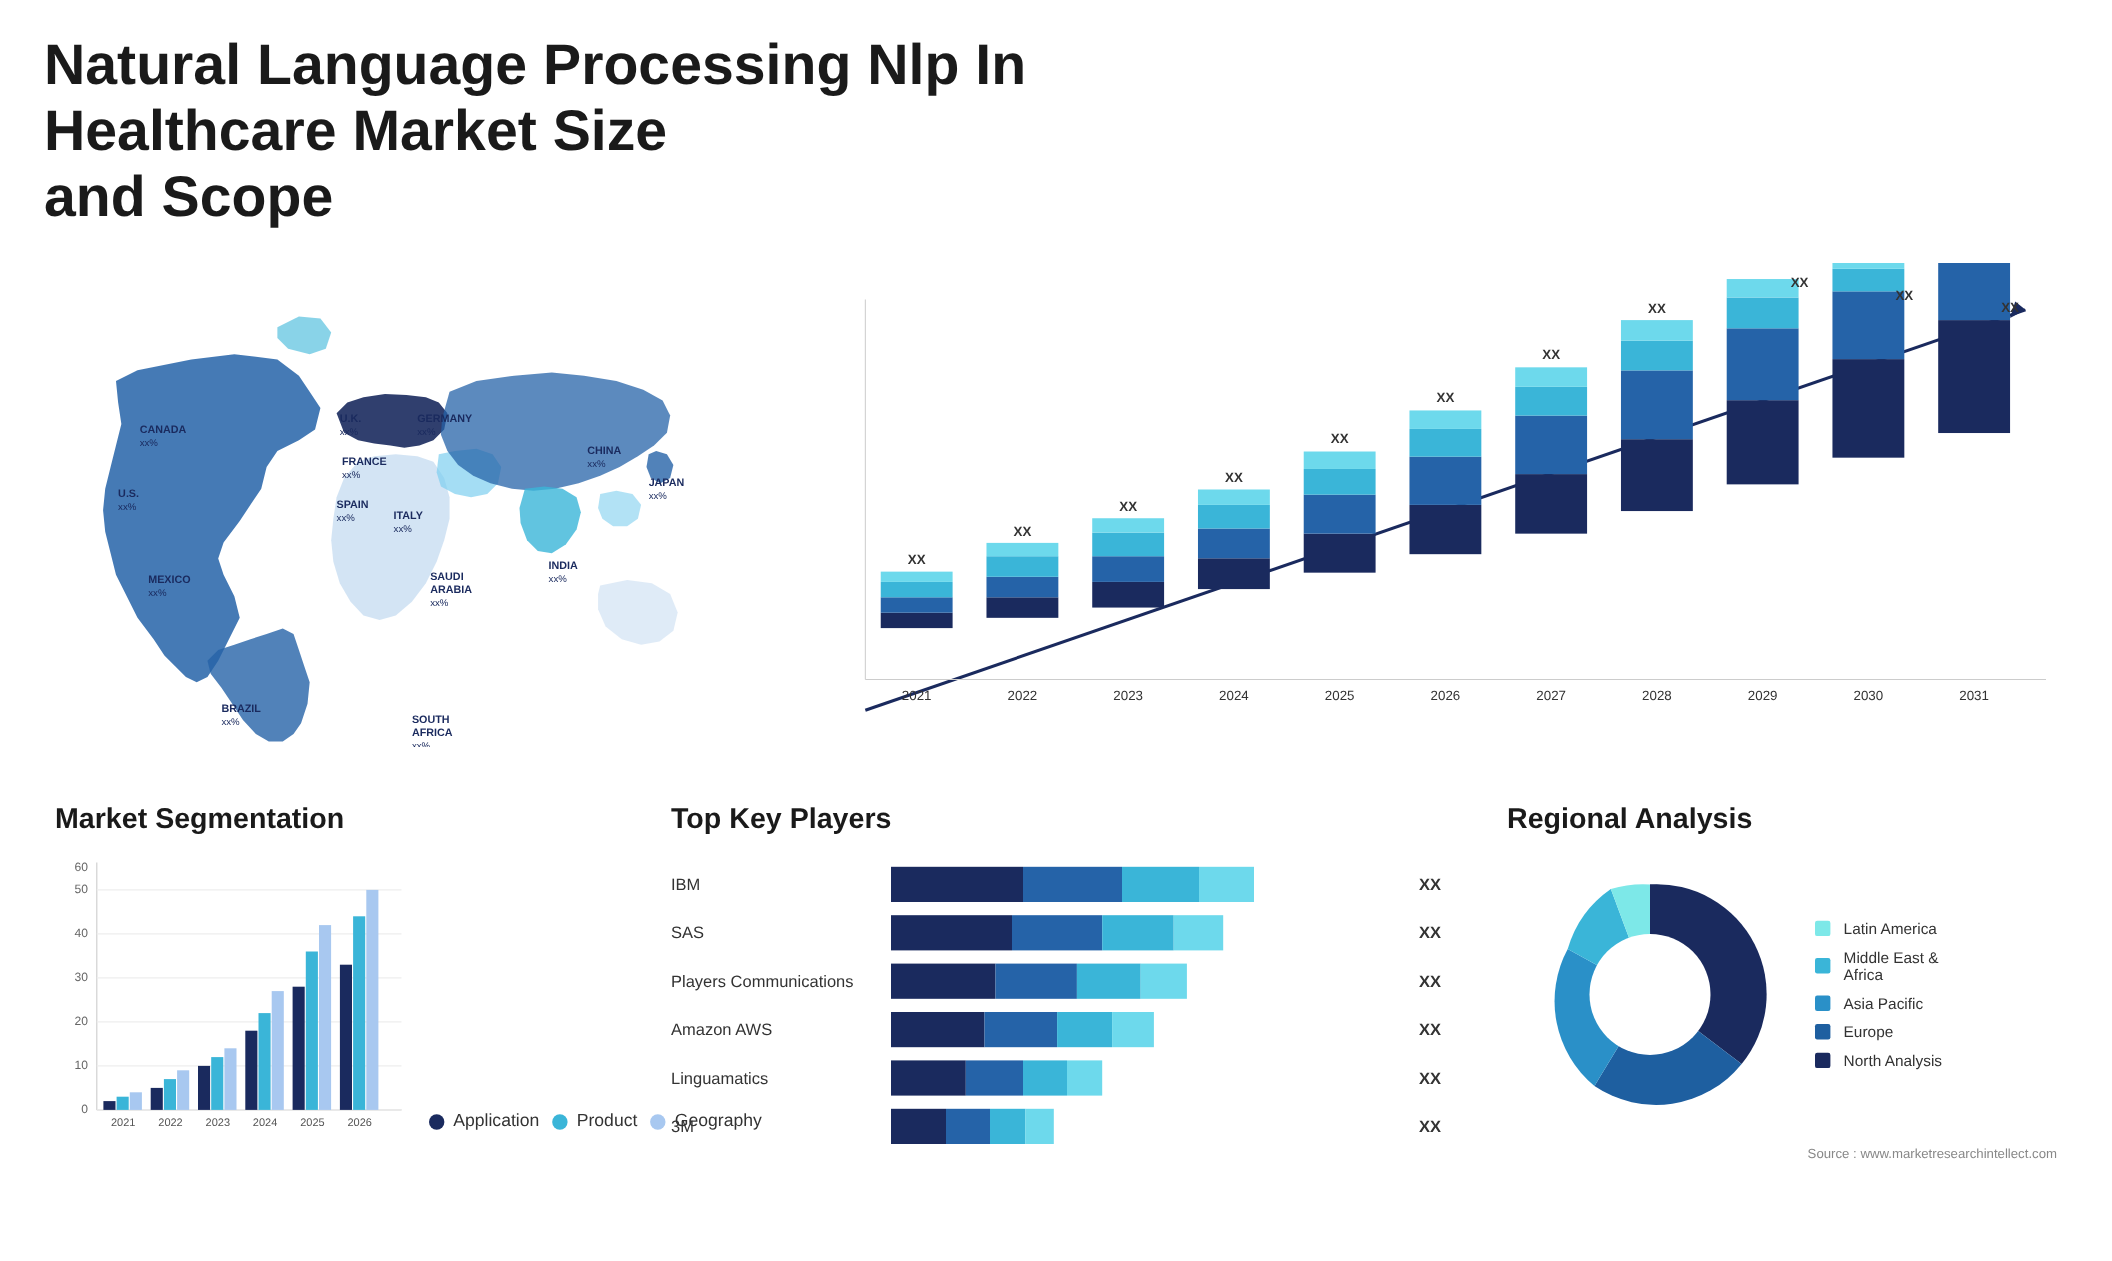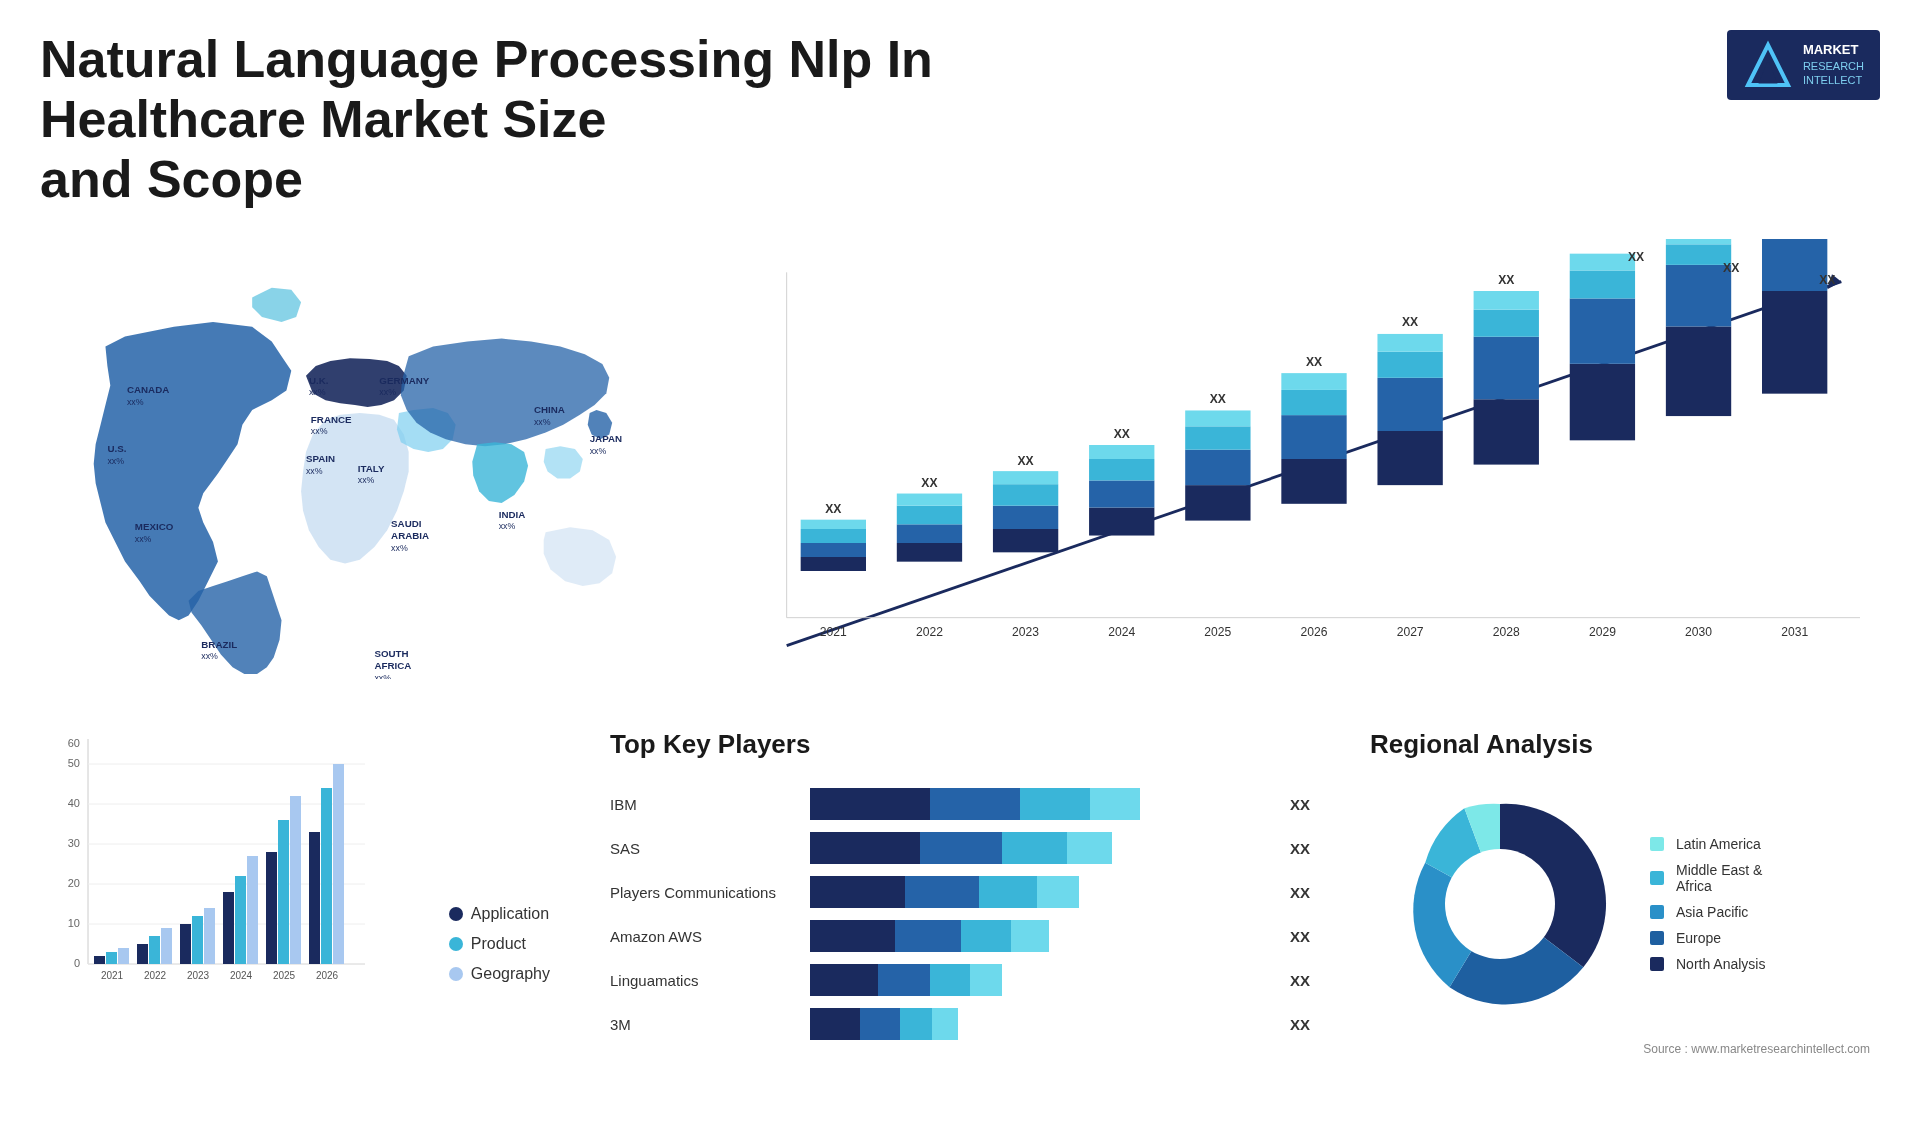--- a/index.html
+++ b/index.html
@@ -107,21 +107,20 @@
       display: flex;
       gap: 20px;
       align-items: flex-end;
     }
     .seg-chart {
       flex: 1;
       position: relative;
     }
     .seg-legend {
       display: flex;
-      flex-direction: column;
       gap: 12px;
       padding-bottom: 30px;
       justify-content: center;
     }
     .legend-item {
       display: flex;
       align-items: center;
       gap: 8px;
       font-size: 16px;
       color: #333;
@@ -239,34 +238,20 @@
 </head>
 <body>
 
 <div class="page-container">
 
   <div class="header">
     <h1 class="main-title">
       <span>Natural Language Processing Nlp In Healthcare Market Size</span><br>
       <span>and Scope</span>
     </h1>
-    <div class="logo-area">
-      <div class="logo-box">
-        <svg width="50" height="50" viewBox="0 0 50 50">
-          <polygon points="5,45 25,5 45,45" fill="none" stroke="#4fc3f7" stroke-width="4"></polygon>
-          <polygon points="15,45 25,20 35,45" fill="#1a2a5e"></polygon>
-          <line x1="5" y1="45" x2="45" y2="45" stroke="#4fc3f7" stroke-width="3"></line>
-        </svg>
-        <div class="logo-text">
-          <strong>MARKET</strong>
-          <span>RESEARCH</span>
-          <span>INTELLECT</span>
-        </div>
-      </div>
-    </div>
   </div>
 
   <div class="content-grid">
 
     <div class="map-section">
       <svg width="620" height="450" viewBox="0 0 620 460">
 
         <path d="M60,120 L80,110 L130,100 L170,95 L210,100 L230,115 L240,130 L250,145 L245,165 L230,175 L210,185 L200,200 L195,220 L185,235 L175,250 L160,270 L155,285 L160,300 L170,320 L175,340 L165,360 L155,380 L145,395 L135,400 L125,395 L115,385 L105,375 L95,360 L80,340 L70,320 L60,300 L55,280 L50,260 L48,240 L50,220 L55,200 L60,180 L65,160 L62,140 Z" fill="#2563a8" opacity="0.85"></path>
 
         <path d="M210,70 L230,60 L250,62 L260,75 L255,90 L240,95 L220,90 L210,80 Z" fill="#3ab5d8" opacity="0.6"></path>
@@ -425,20 +410,21 @@
         <text x="821" y="410" text-anchor="middle" class="x-axis-label">2028</text>
         <text x="924" y="410" text-anchor="middle" class="x-axis-label">2029</text>
         <text x="1027" y="410" text-anchor="middle" class="x-axis-label">2030</text>
         <text x="1130" y="410" text-anchor="middle" class="x-axis-label">2031</text>
       </svg>
     </div>
 
     <div class="bottom-grid">
 
       <div class="segmentation-section">
+        <div class="section-title">Market Segmentation</div>
         <div class="seg-chart-area">
           <div class="seg-chart">
             <svg width="320" height="280" viewBox="0 0 320 280">
 
               <line x1="38" y1="10" x2="38" y2="235" stroke="#ccc" stroke-width="1"></line>
               <line x1="38" y1="235" x2="315" y2="235" stroke="#ccc" stroke-width="1"></line>
 
               <text x="30" y="238" text-anchor="end" style="font-size:11px;fill:#666">0</text>
               <text x="30" y="198" text-anchor="end" style="font-size:11px;fill:#666">10</text>
               <text x="30" y="158" text-anchor="end" style="font-size:11px;fill:#666">20</text>

